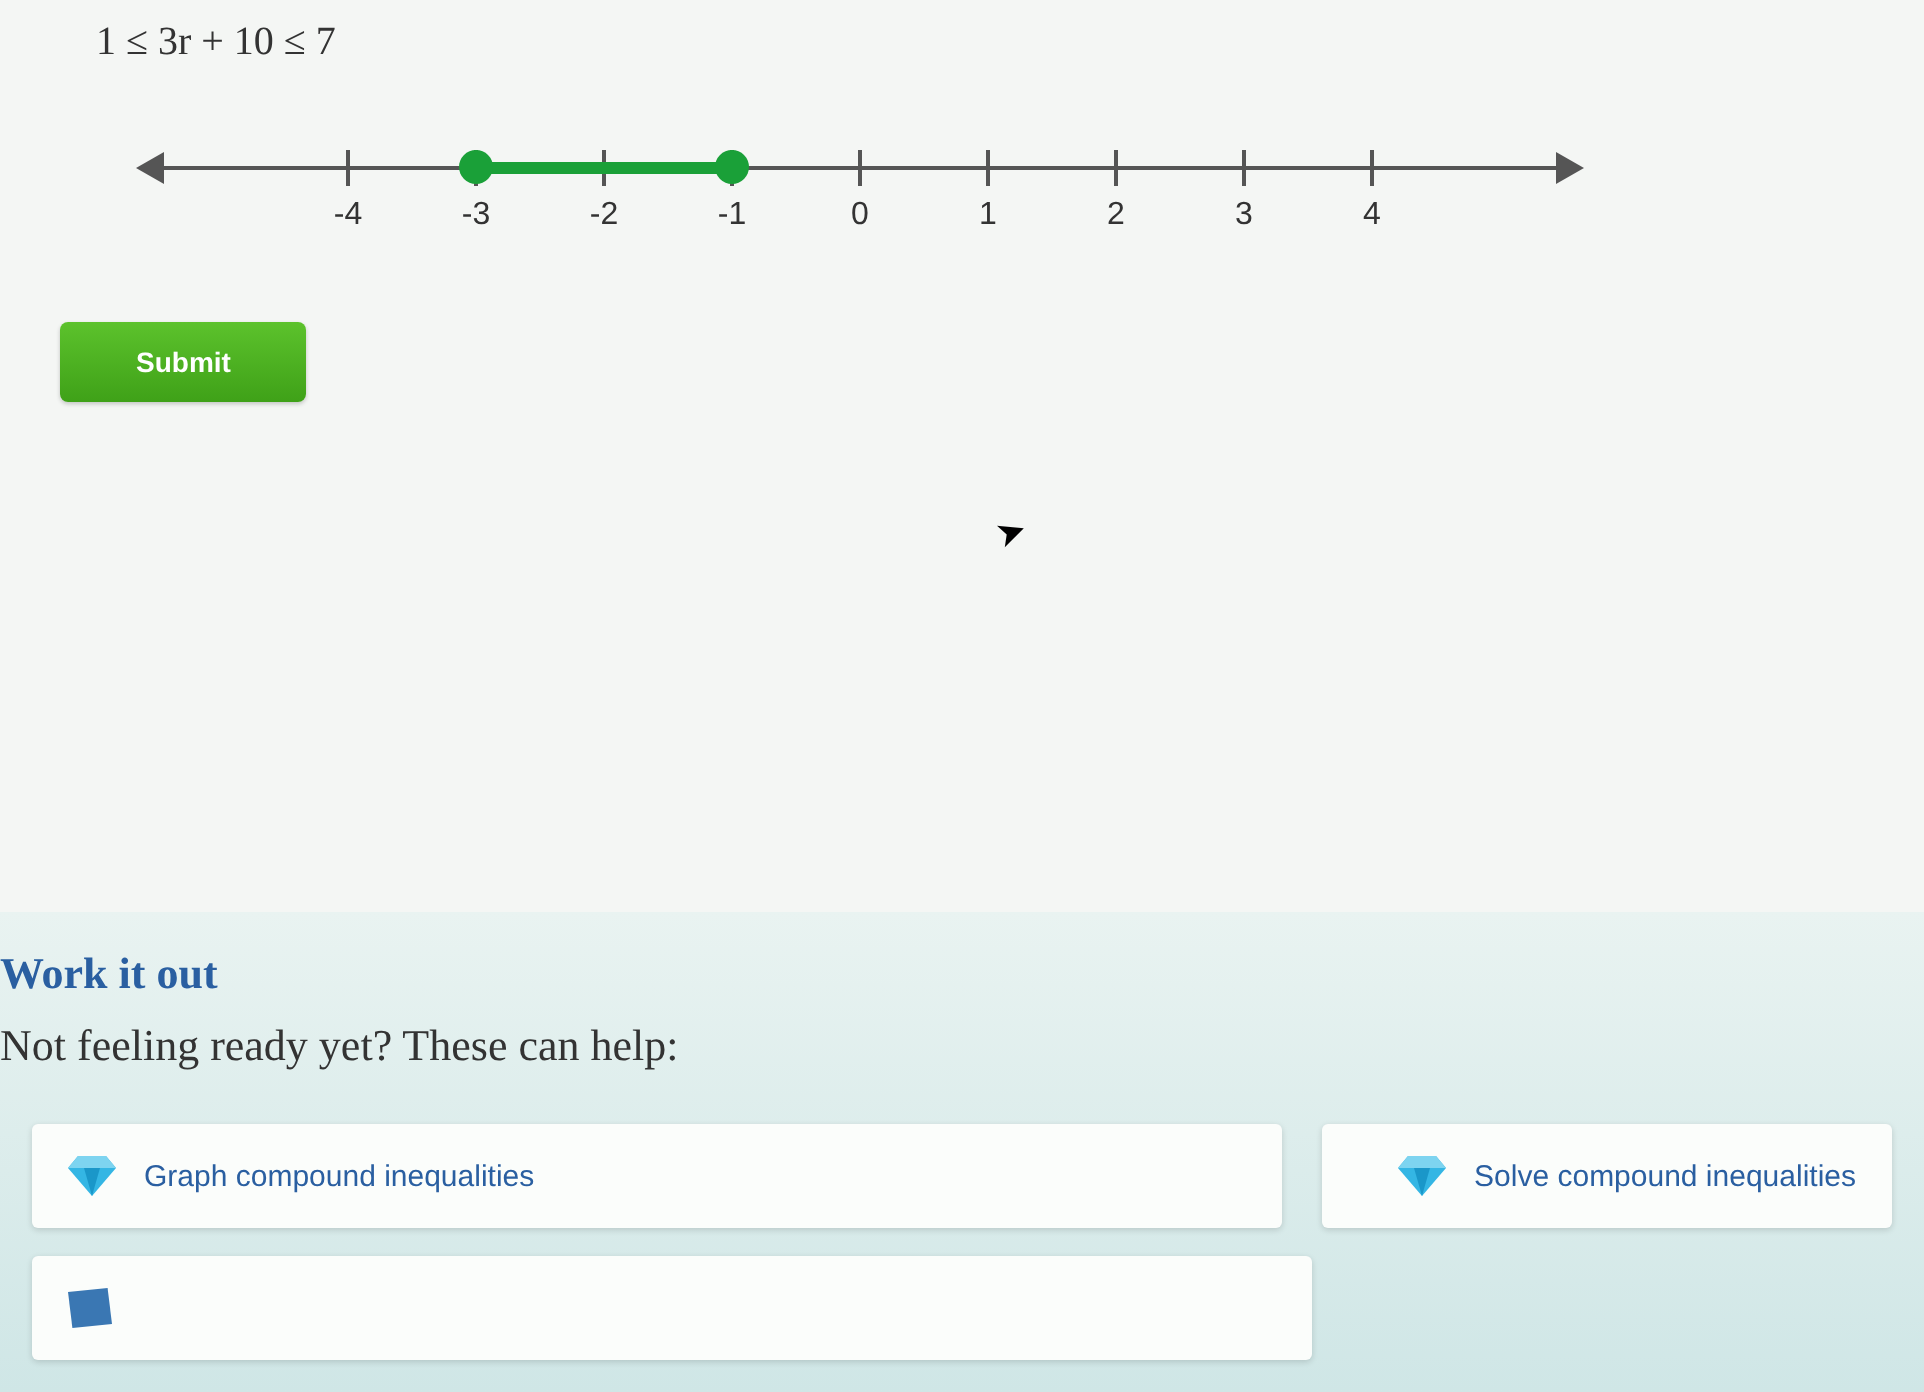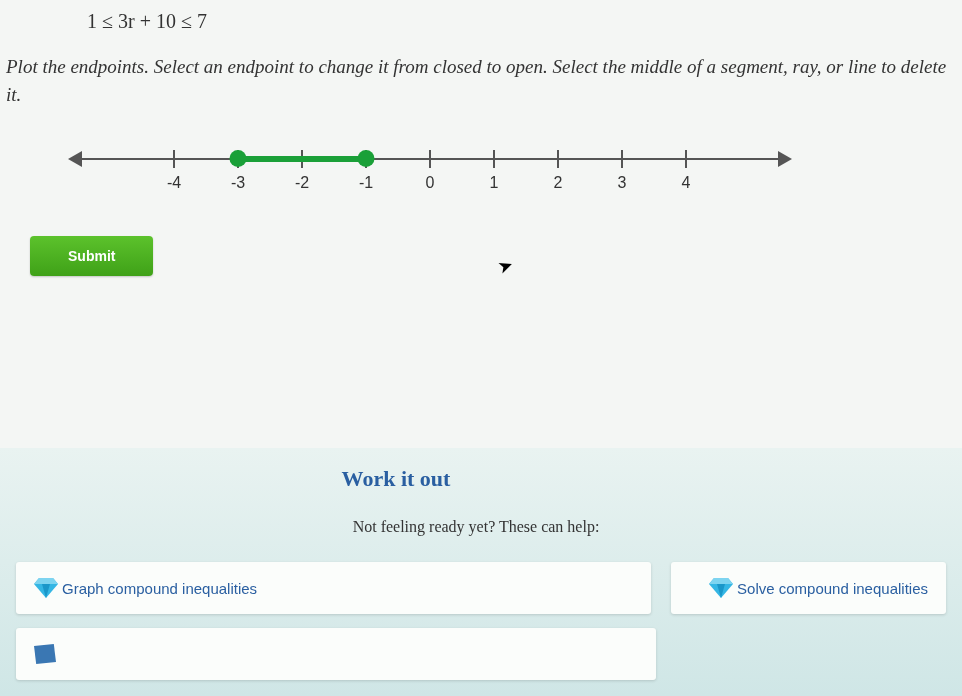--- a/index.html
+++ b/index.html
@@ -10,21 +10,21 @@
     height: 696px;
     position: relative;
     overflow: hidden;
   }
   .problem-area {
     padding: 10px 0 0 0;
   }
   .inequality {
     font-family: Georgia, 'Times New Roman', serif;
     font-size: 20px;
-    padding-left: 87px;
+    padding-left: 48px;
     color: #333;
   }
   .instructions {
     font-family: Georgia, 'Times New Roman', serif;
     font-style: italic;
     font-size: 19px;
     color: #333;
     line-height: 1.45;
     padding: 20px 6px 0 6px;
   }
@@ -108,52 +108,52 @@
   }
   .help-section {
     position: absolute;
     bottom: 0;
     left: 0;
     right: 0;
     background: linear-gradient(to bottom, #e9f3f1 0%, #cfe6e6 100%);
     padding: 0 0 16px 0;
   }
   .help-header {
-    text-align: center;
+    text-align: left;
     padding: 18px 10px 18px 0;
   }
   .work-it-out {
     font-family: Georgia, serif;
     font-size: 22px;
     color: #2a5fa1;
     font-weight: 600;
     display: block;
     padding-right: 160px;
   }
   .not-ready {
     font-family: Georgia, serif;
-    font-size: 16px;
+    font-size: 22px;
     color: #333;
     display: block;
-    margin-top: 26px;
+    margin-top: 10px;
   }
   .card-row {
     display: flex;
     gap: 20px;
     padding: 0 16px;
     margin-top: 8px;
   }
   .card {
     background: #fbfdfb;
     border-radius: 3px;
     box-shadow: 0 1px 3px rgba(0,0,0,.15);
     padding: 16px 18px;
     display: flex;
     align-items: center;
-    gap: 4px;
+    gap: 14px;
     font-size: 15px;
     color: #2a5fa1;
     cursor: pointer;
   }
   .card.wide { flex: 1; max-width: 640px; }
   .card.right { margin-left: auto; padding-left: 38px; }
   .gem-icon svg { display:block; }
   .lesson-icon {
     width: 22px; height: 20px; position: relative;
   }
@@ -164,21 +164,20 @@
     clip-path: polygon(0 10%, 90% 0, 100% 90%, 10% 100%);
     border-radius:2px;
   }
   .row2 { margin-top: 14px; }
 </style>
 </head>
 <body>
 
 <div class="problem-area">
   <div class="inequality">1 ≤ 3r + 10 ≤ 7</div>
-  <div class="instructions">Plot the endpoints. Select an endpoint to change it from closed to open. Select the middle of a segment, ray, or line to delete it.</div>
 
   <div class="number-line-wrap">
     <div class="number-line" id="number-line">
       <div class="nl-axis"></div>
       <div class="nl-arrow-left"></div>
       <div class="nl-arrow-right"></div>
     <div class="nl-tick" style="left: 103px;"></div>
         <div class="nl-label" style="left: 104px;">-4</div>
         <div class="nl-tick" style="left: 167px;"></div>
         <div class="nl-label" style="left: 168px;">-3</div>

